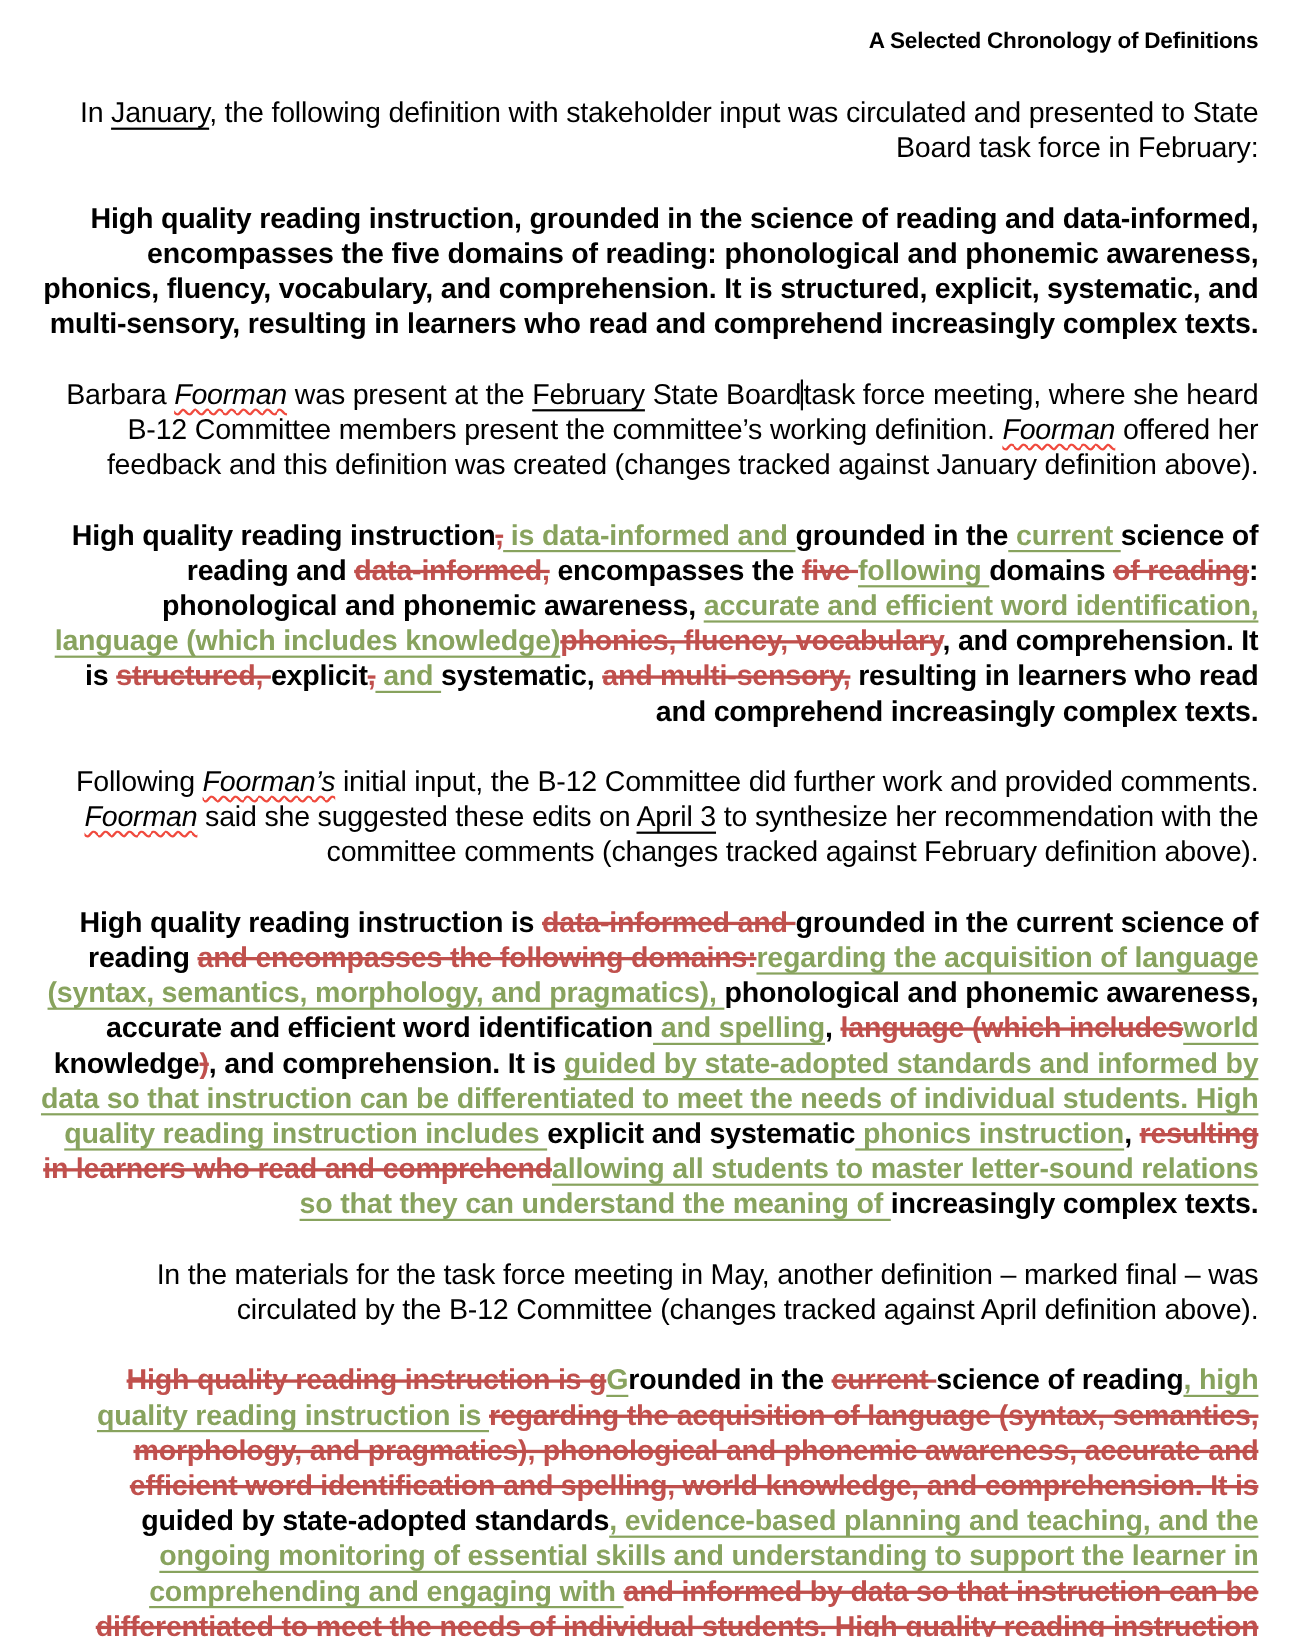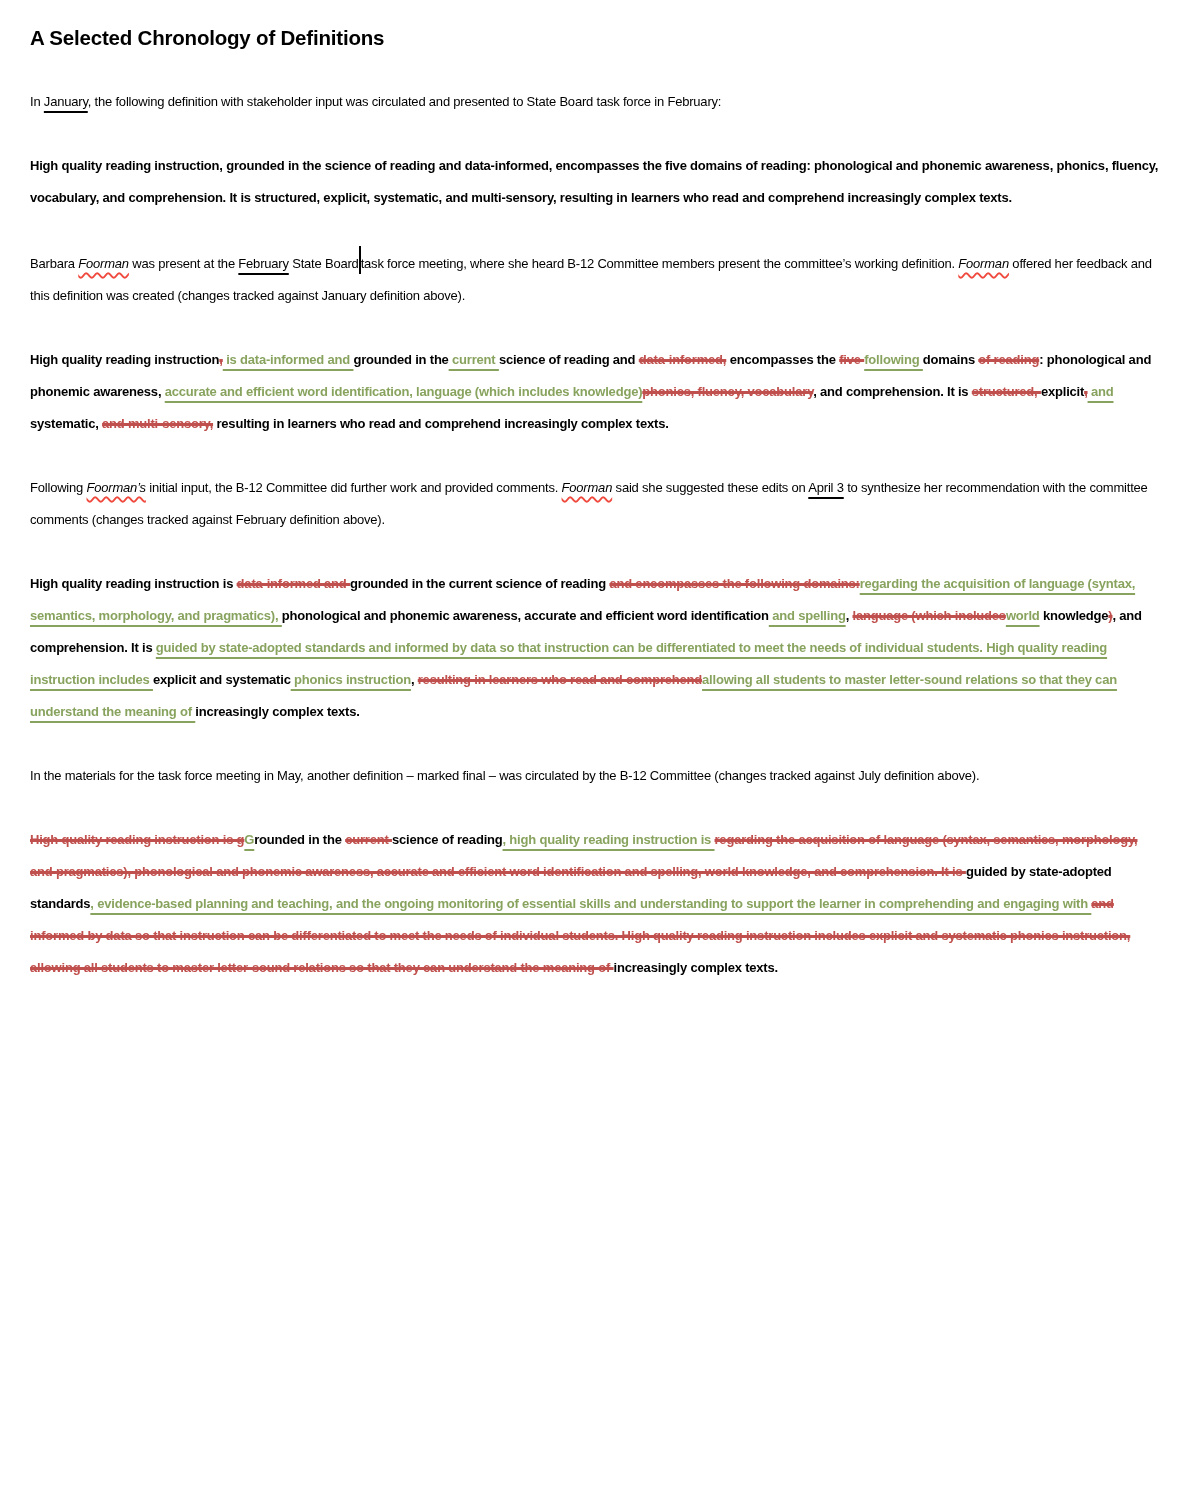--- a/index.html
+++ b/index.html
@@ -11,26 +11,27 @@
     width: 1184px;
     height: 1488px;
     overflow: hidden;
     font-family: "Liberation Sans", sans-serif;
     color: #000000;
   }
   .page {
     box-sizing: border-box;
     width: 1184px;
     height: 1184px;
-    padding: 22px 24px 0 30px;
+    padding: 22px 40px 0 30px;
     background: #ffffff;
+    text-align: right;
   }
   p {
     margin: 0 0 32px 0;
-    font-size: 13px;
+    font-size: 26px;
     line-height: 32px;
     letter-spacing: -0.2px;
   }
   p.heading { font-weight: bold; font-size: 20.5px; }
   p.definition { font-weight: bold; }
 
   
   .r-n  { }
   .r-b  { font-weight: bold; }
   .r-u  {
@@ -72,15 +73,15 @@
 <body style="color: rgb(0, 0, 0); background: rgb(255, 255, 255);">
 
 <div class="page">
     <p class="heading"><span class="r-b">A Selected Chronology of Definitions</span></p>
     <p class="body"><span class="r-n">In </span><span class="r-u">January</span><span class="r-n">, the following definition with stakeholder input was circulated and presented to State Board task force in February:</span></p>
     <p class="definition"><span class="r-b">High quality reading instruction, grounded in the science of reading and data-informed, encompasses the five domains of reading: phonological and phonemic awareness, phonics, fluency, vocabulary, and comprehension. It is structured, explicit, systematic, and multi-sensory, resulting in learners who read and comprehend increasingly complex texts.</span></p>
     <p class="body"><span class="r-n">Barbara </span><span class="r-sp">Foorman</span><span class="r-n"> was present at the </span><span class="r-u">February</span><span class="r-n"> State Board</span><span class="r-cursor"></span><span class="r-n">task force meeting, where she heard B-12 Committee members present the committee’s working definition. </span><span class="r-sp">Foorman</span><span class="r-n"> offered her feedback and this definition was created (changes tracked against January definition above).</span></p>
     <p class="definition"><span class="r-b">High quality reading instruction</span><span class="r-del">,</span><span class="r-ins"> is data-informed and </span><span class="r-b">grounded in the</span><span class="r-ins"> current </span><span class="r-b">science of reading and </span><span class="r-del">data-informed,</span><span class="r-b"> encompasses the </span><span class="r-del">five </span><span class="r-ins">following </span><span class="r-b">domains </span><span class="r-del">of reading</span><span class="r-b">: phonological and phonemic awareness, </span><span class="r-ins">accurate and efficient word identification, language (which includes knowledge)</span><span class="r-del">phonics, fluency, vocabulary</span><span class="r-b">, and comprehension. It is </span><span class="r-del">structured, </span><span class="r-b">explicit</span><span class="r-del">,</span><span class="r-ins"> and </span><span class="r-b">systematic, </span><span class="r-del">and multi-sensory,</span><span class="r-b"> resulting in learners who read and comprehend increasingly complex texts.</span></p>
     <p class="body"><span class="r-n">Following </span><span class="r-sp">Foorman’s</span><span class="r-n"> initial input, the B-12 Committee did further work and provided comments. </span><span class="r-sp">Foorman</span><span class="r-n"> said she suggested these edits on </span><span class="r-u">April 3</span><span class="r-n"> to synthesize her recommendation with the committee comments (changes tracked against February definition above).</span></p>
     <p class="definition"><span class="r-b">High quality reading instruction is </span><span class="r-del">data-informed and </span><span class="r-b">grounded in the current science of reading </span><span class="r-del">and encompasses the following domains:</span><span class="r-ins">regarding the acquisition of language (syntax, semantics, morphology, and pragmatics), </span><span class="r-b">phonological and phonemic awareness, accurate and efficient word identification</span><span class="r-ins"> and spelling</span><span class="r-b">, </span><span class="r-del">language (which includes</span><span class="r-ins">world</span><span class="r-b"> knowledge</span><span class="r-del">)</span><span class="r-b">, and comprehension. It is </span><span class="r-ins">guided by state-adopted standards and informed by data so that instruction can be differentiated to meet the needs of individual students. High quality reading instruction includes </span><span class="r-b">explicit and systematic</span><span class="r-ins"> phonics instruction</span><span class="r-b">, </span><span class="r-del">resulting in learners who read and comprehend</span><span class="r-ins">allowing all students to master letter-sound relations so that they can understand the meaning of </span><span class="r-b">increasingly complex texts.</span></p>
-    <p class="body"><span class="r-n">In the materials for the task force meeting in May, another definition – marked final – was circulated by the B-12 Committee (changes tracked against July definition above).</span></p>
+    <p class="body"><span class="r-n">In the materials for the task force meeting in May, another definition – marked final – was circulated by the B-12 Committee (changes tracked against April definition above).</span></p>
     <p class="definition"><span class="r-del">High quality reading instruction is g</span><span class="r-ins">G</span><span class="r-b">rounded in the </span><span class="r-del">current </span><span class="r-b">science of reading</span><span class="r-ins">, high quality reading instruction is </span><span class="r-del">regarding the acquisition of language (syntax, semantics, morphology, and pragmatics), phonological and phonemic awareness, accurate and efficient word identification and spelling, world knowledge, and comprehension. It is </span><span class="r-b">guided by state-adopted standards</span><span class="r-ins">, evidence-based planning and teaching, and the ongoing monitoring of essential skills and understanding to support the learner in comprehending and engaging with </span><span class="r-del">and informed by data so that instruction can be differentiated to meet the needs of individual students. High quality reading instruction includes explicit and systematic phonics instruction, allowing all students to master letter-sound relations so that they can understand the meaning of </span><span class="r-b">increasingly complex texts.</span></p>
   </div>
 
 </body></html>

